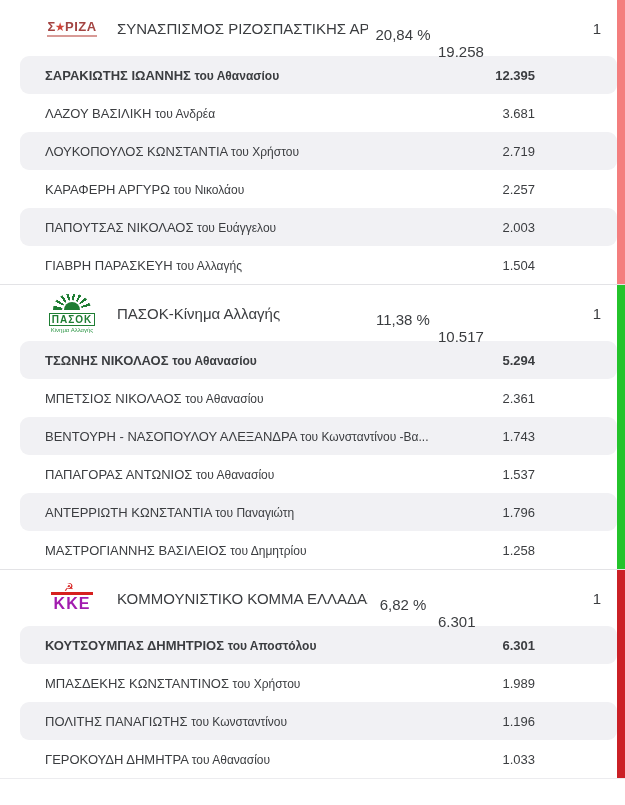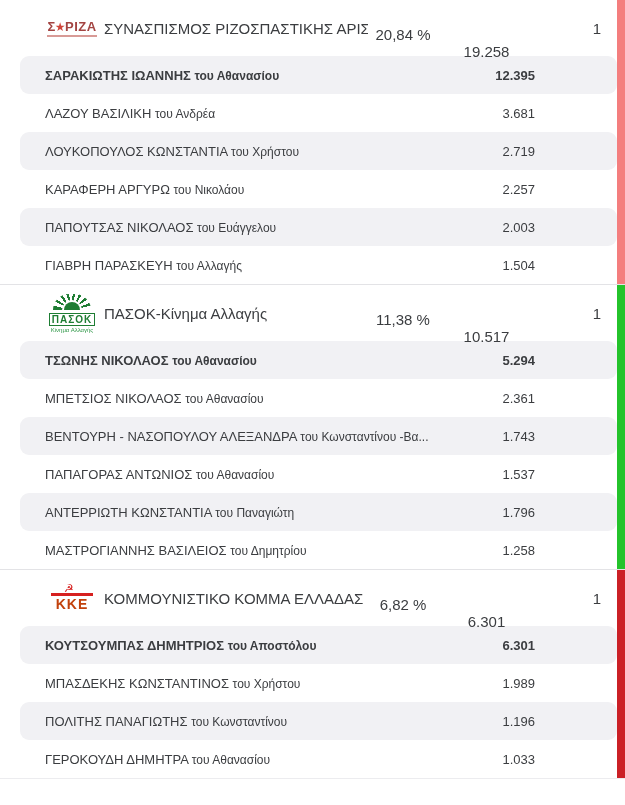--- a/index.html
+++ b/index.html
@@ -37,25 +37,25 @@
     background: #ffffff;
     cursor: pointer;
   }
   .party-logo {
     width: 64px;
     flex: none;
     display: flex;
     flex-direction: column;
     align-items: center;
     justify-content: center;
-    margin-right: 0;
+    margin-right: 13px;
   }
   .party-name  { flex: 1; font-size: 15px; color: #3b3d40; white-space: nowrap; overflow: hidden; }
   .party-percent { width: 70px;  text-align: center; font-size: 15px; flex: none; margin-top: 12px; }
-  .party-votes   { width: 97px;  text-align: center; font-size: 15px; flex: none; margin-top: 47px; }
+  .party-votes   { width: 97px;  text-align: left; font-size: 15px; flex: none; margin-top: 47px; }
   .party-seats   { width: 66px;  text-align: right; font-size: 15px; flex: none; }
 
   
   .candidate-list { }
   .candidate-row {
     height: 38px;
     margin-left: 20px;
     display: flex;
     align-items: center;
     justify-content: space-between;
@@ -132,24 +132,24 @@
     margin: 8px auto 1px;
     background: #d6201f;
   }
   .kke-flag {
     position: absolute;
     left: 13px; top: -10px;
     font-size: 11px;
     color: #d6201f;
   }
   .kke-title {
-    font-size: 14px;
+    font-size: 16px;
     font-weight: 800;
     letter-spacing: 1px;
-    color: #c2410c;
+    color: #a21caf;
   }
 </style>
 </head>
 <body>
 
 <div class="results-table">
 
   <section class="party-section">
     <div class="accent-bar" style="background: rgb(244, 126, 126);"></div>
 

